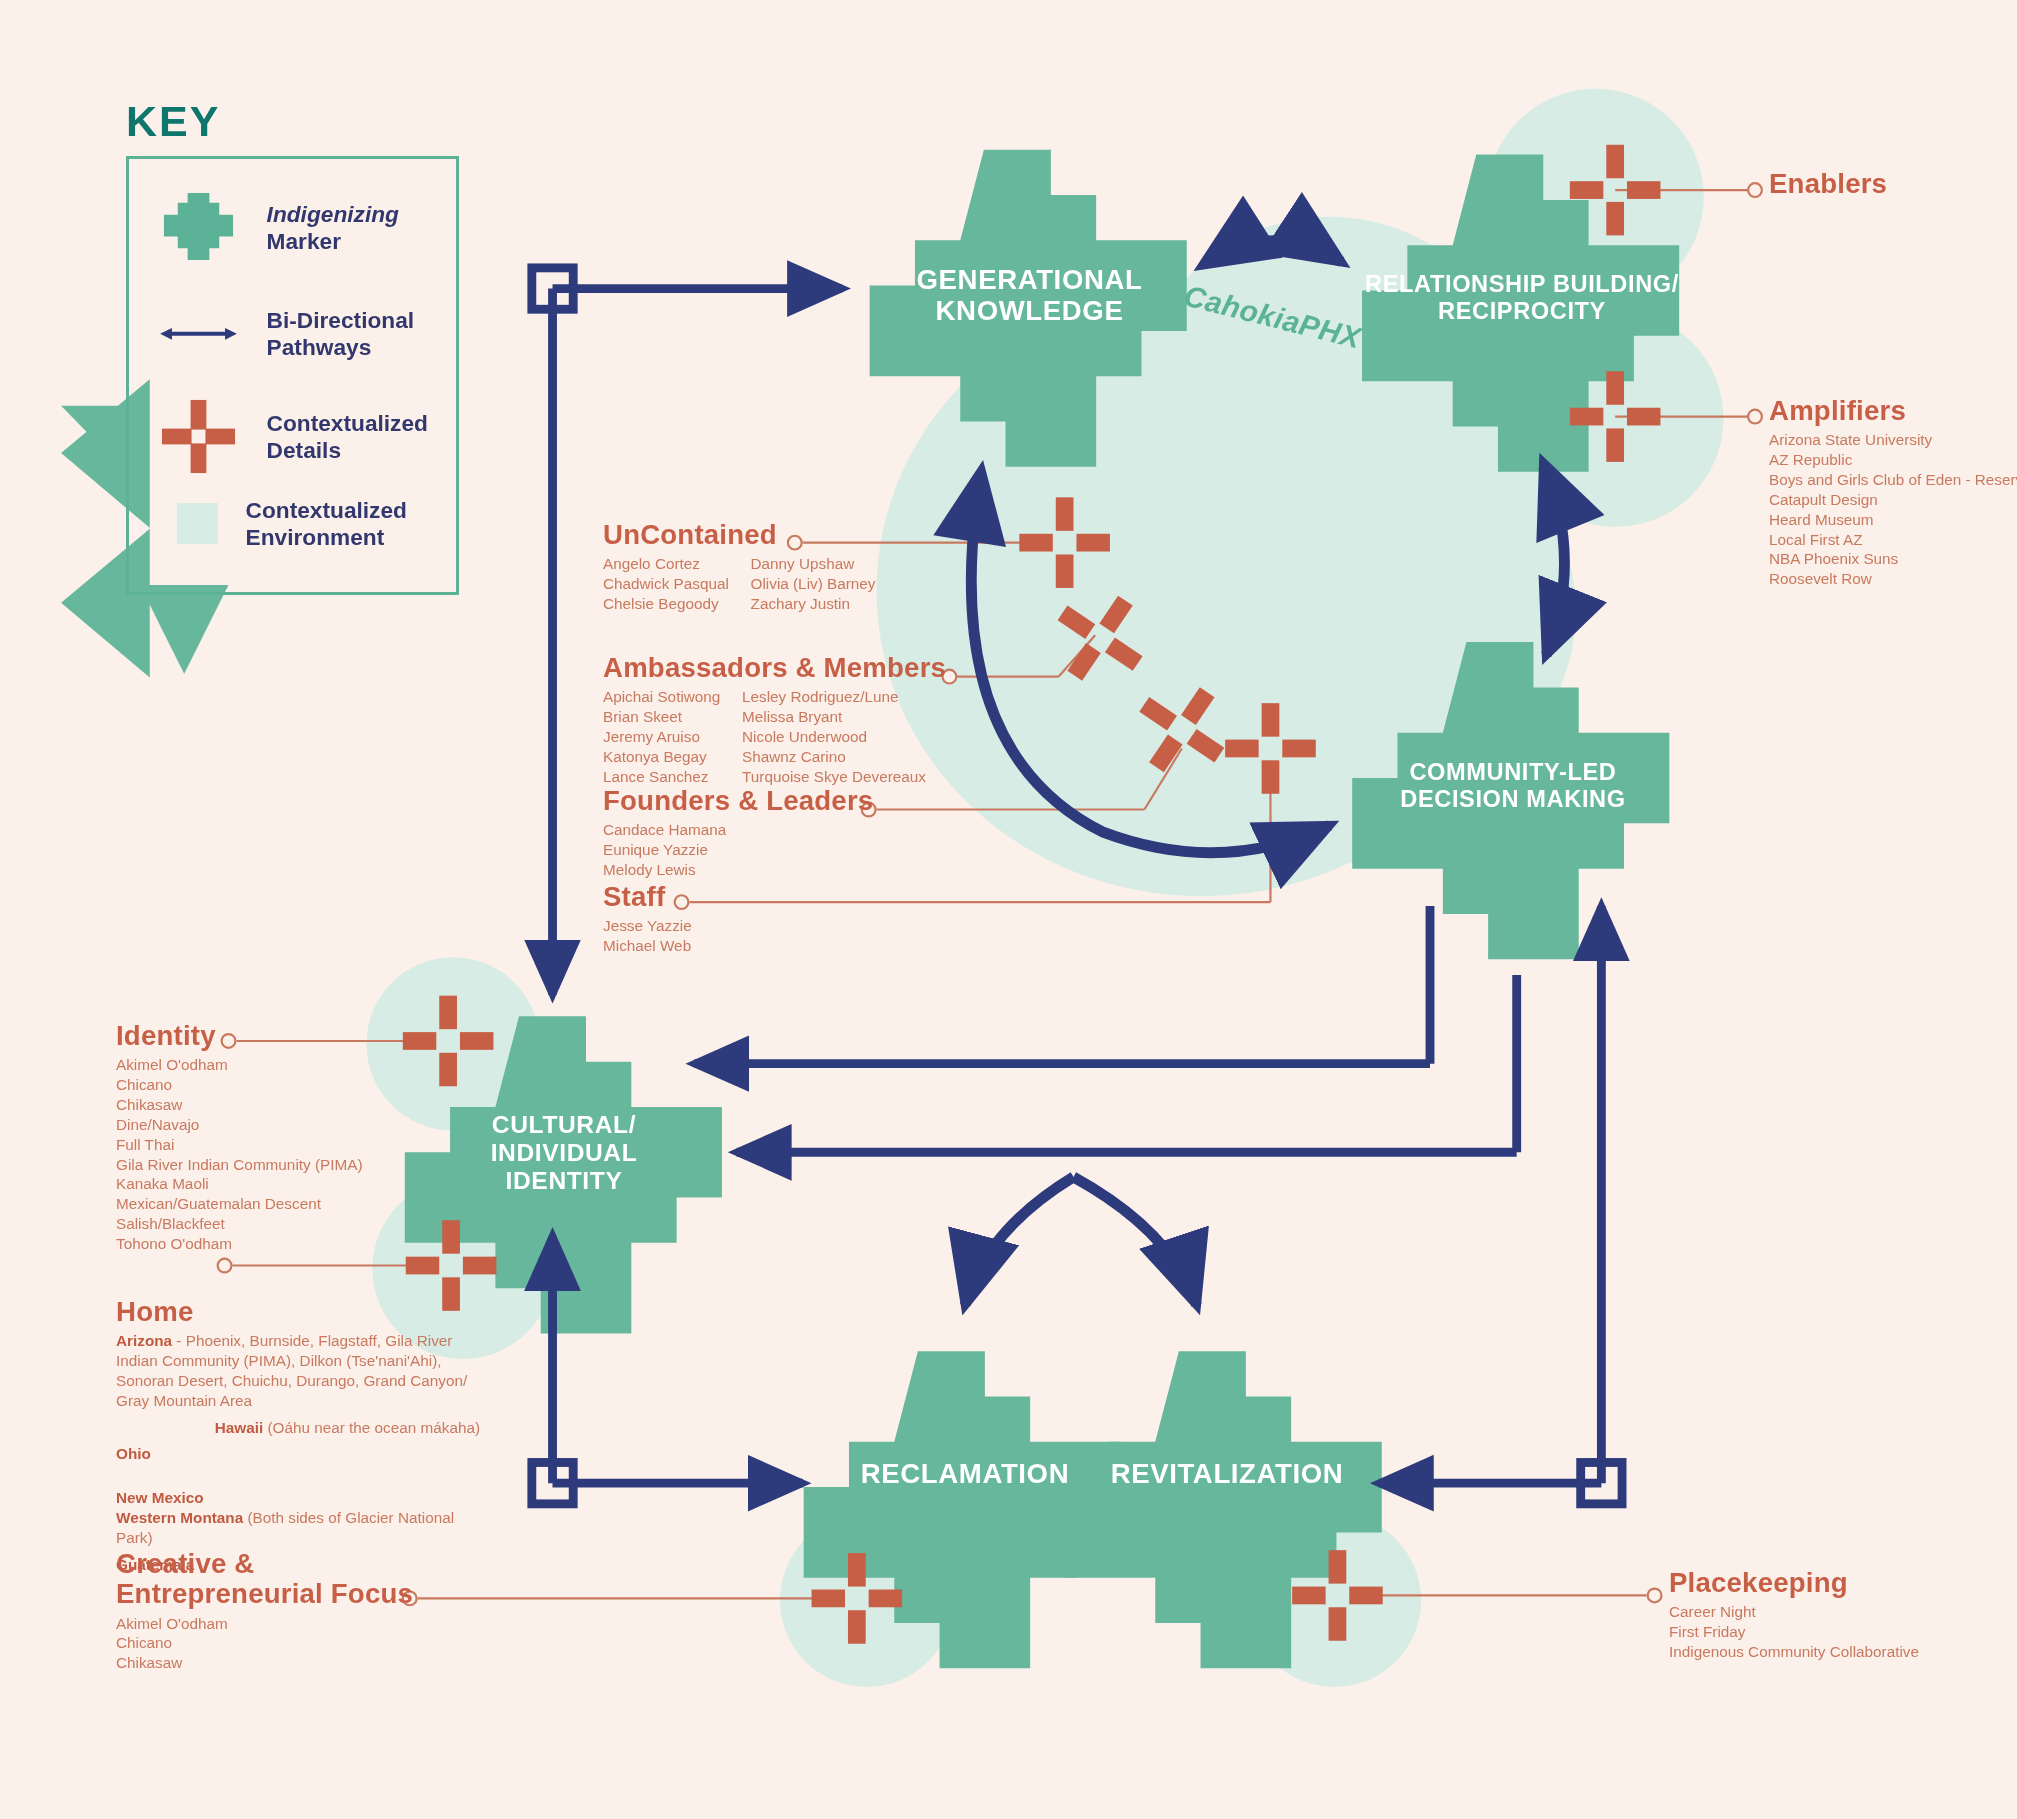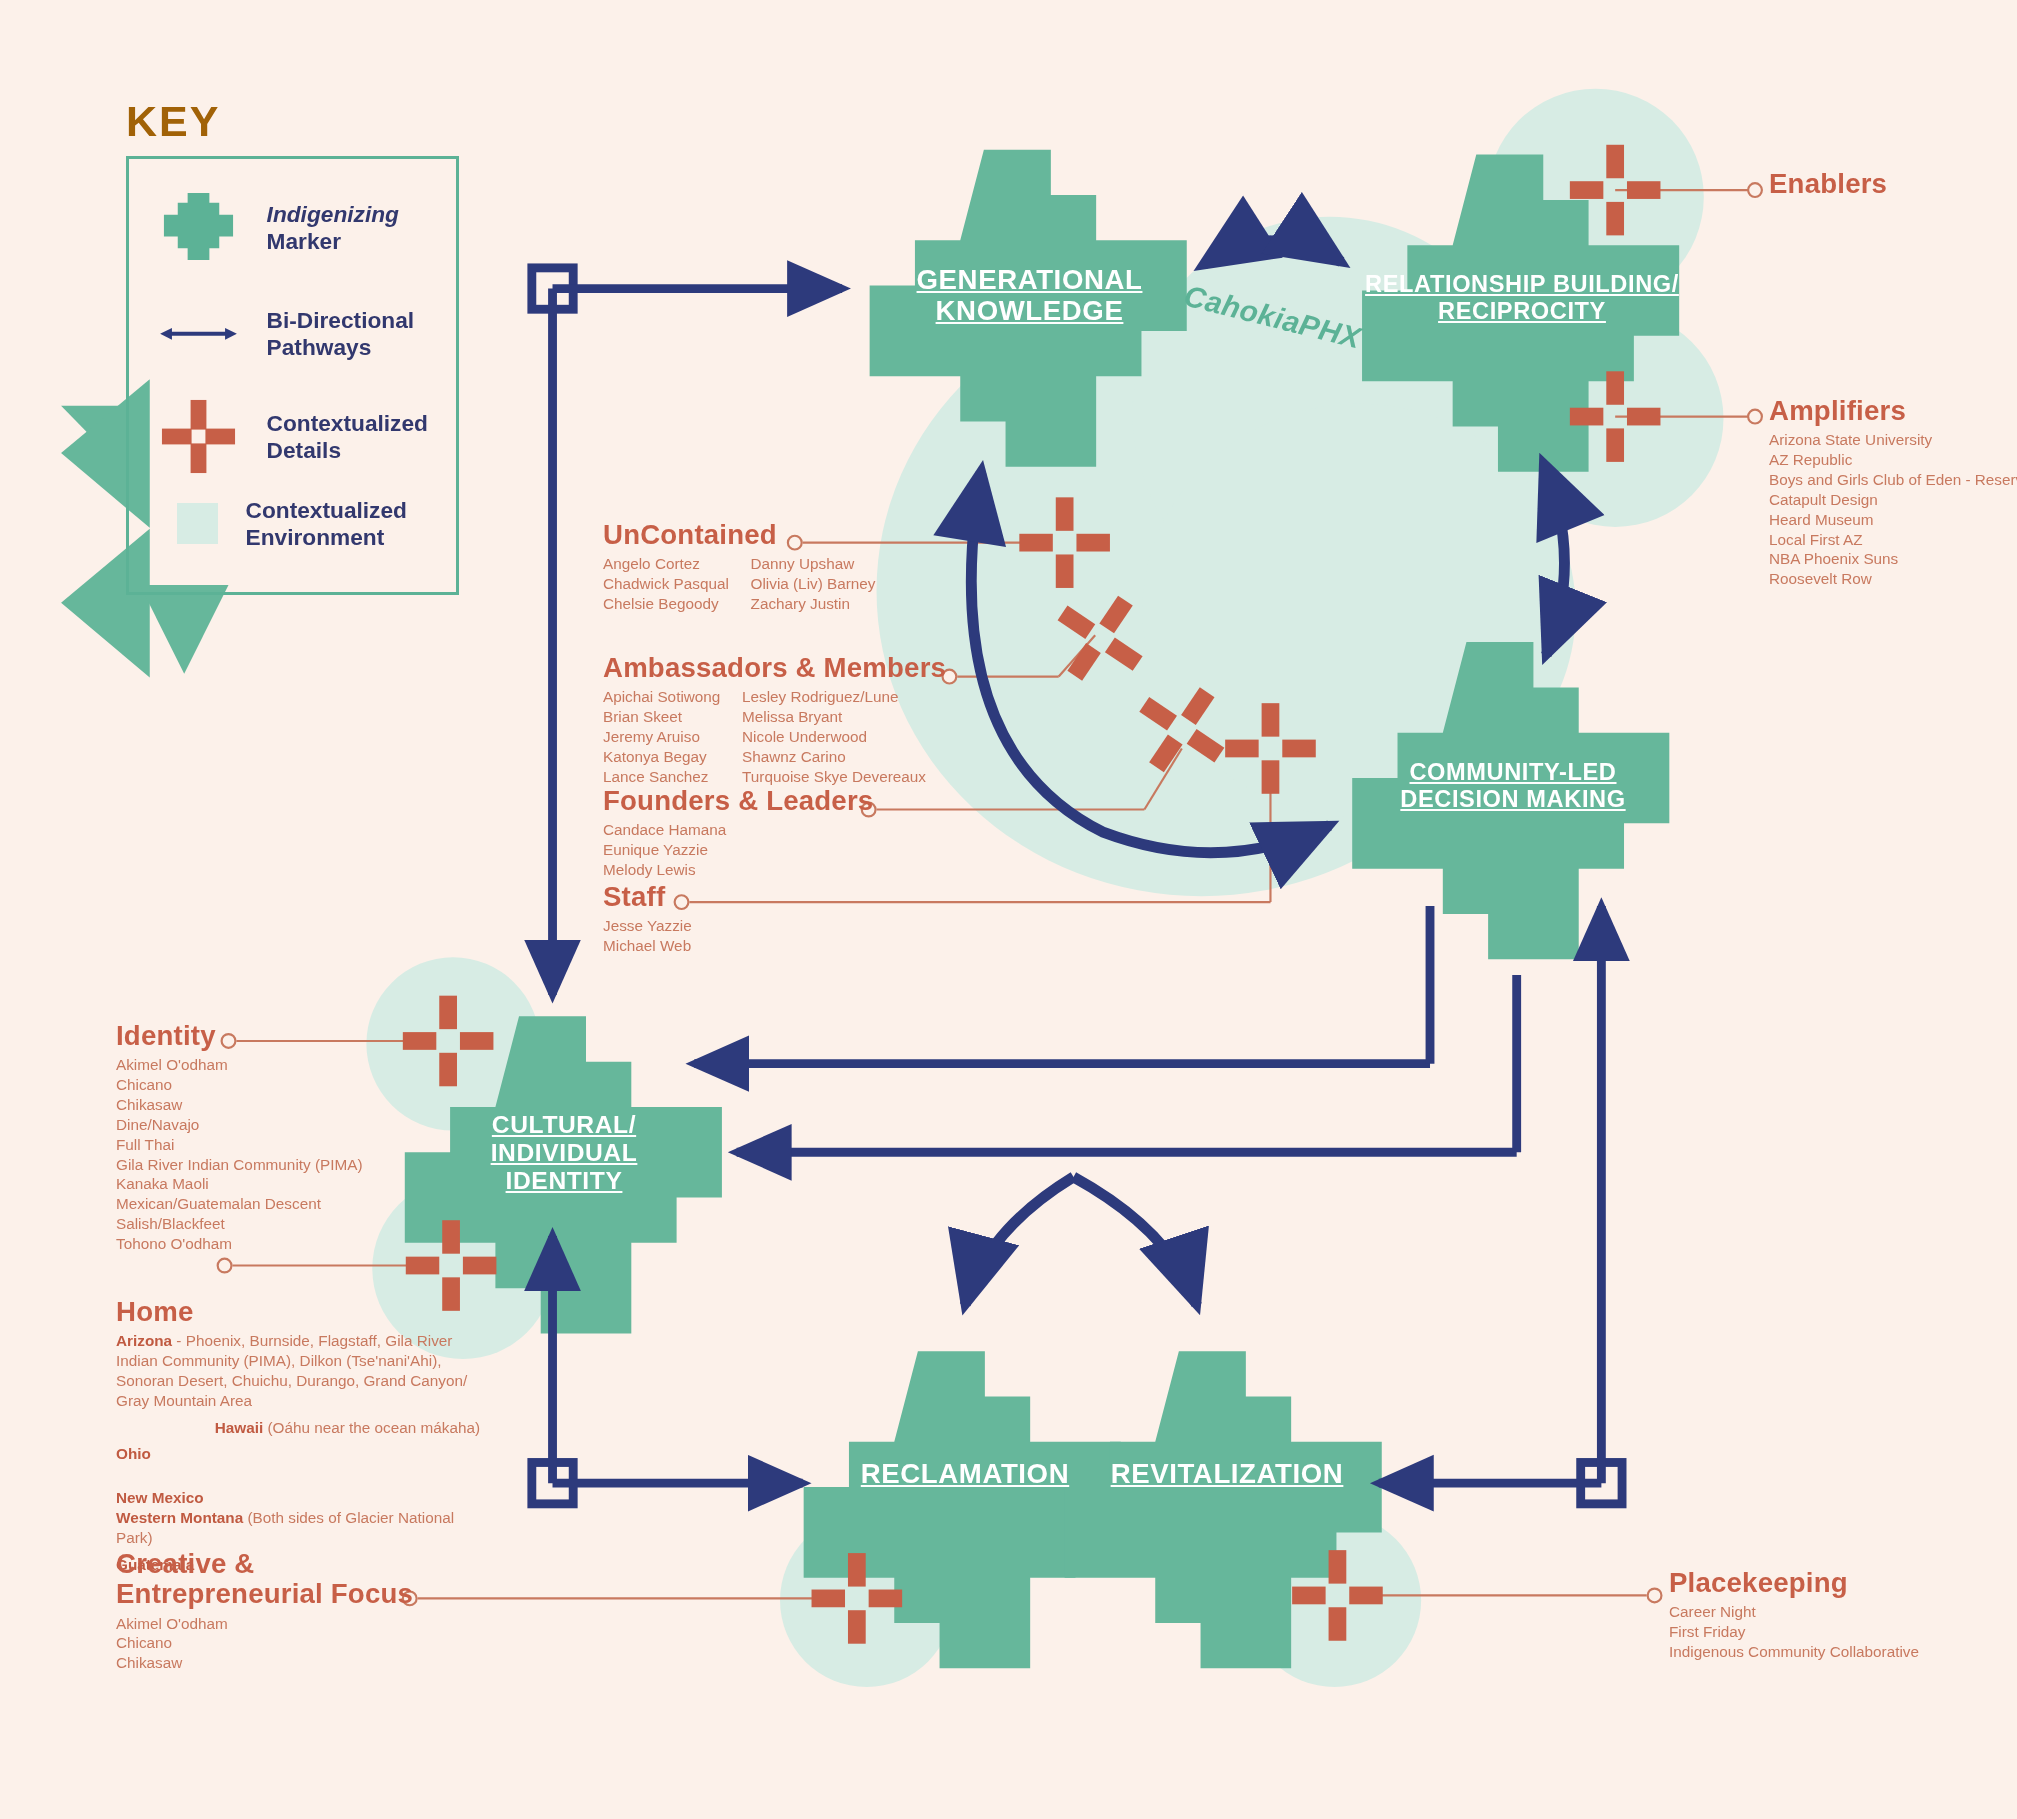--- a/index.html
+++ b/index.html
@@ -9,42 +9,42 @@
     font-family:"Liberation Sans","DejaVu Sans",sans-serif;
     overflow:hidden;position:relative;
   }
   #stage{position:absolute;inset:0;}
   svg#canvas{position:absolute;left:0;top:0;width:2017px;height:1819px;}
 
   
   .key-title{
     position:absolute;left:126px;top:97px;
     font-size:43px;font-weight:bold;letter-spacing:2px;
-    color:#a16207;
+    color:#0f766e;
   }
   .key-box{
     position:absolute;left:126px;top:156px;
     width:327px;height:433px;
     border:3px solid #5cb296;background:transparent;
   }
   .key-row{position:absolute;display:flex;align-items:center;}
   .key-label{
     color:#32386e;font-size:22.7px;line-height:1.18;font-weight:bold;
     margin-left:0;
   }
   .key-label em{font-style:italic;font-weight:bold;display:block;}
   .key-swatch{
     width:41px;height:41px;background:#d7ece4;
   }
 
   
   .nodetext{
     position:absolute;color:#ffffff;text-align:center;
     font-weight:bold;letter-spacing:0.6px;line-height:1.14;
-    pointer-events:none;white-space:pre-line;text-decoration:underline;
+    pointer-events:none;white-space:pre-line;
   }
 
   
   .callout{position:absolute;}
   .callout h3{
     margin:0 0 3.9px 0;
     color:#c75f47;font-size:27.6px;font-weight:bold;letter-spacing:0.2px;
     line-height:1.1;
   }
   .callout ul{margin:0;padding:0;list-style:none;}

